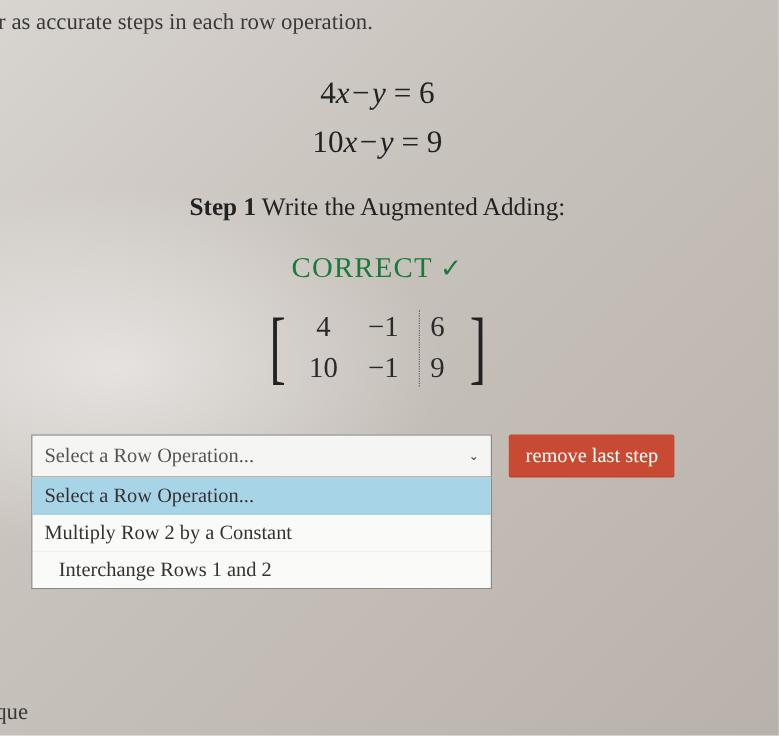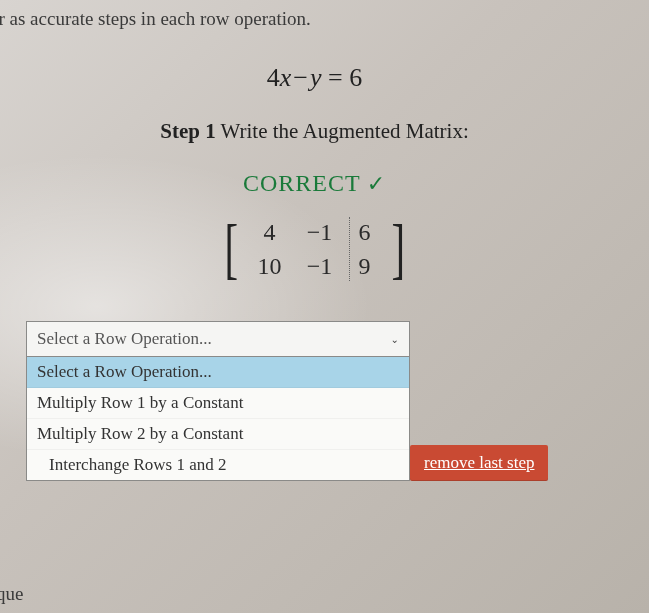--- a/index.html
+++ b/index.html
@@ -81,21 +81,22 @@
     .matrix-grid div { text-align: center; }
     .aug-line {
       position: absolute;
       left: 106px;
       top: 6px;
       bottom: 6px;
       border-left: 1.5px dotted #666;
     }
     .controls-row {
       display: flex;
-      align-items: flex-end;
+      align-items: flex-start;
+      gap: 14px;
       margin-left: 26px;
     }
     .select-box {
       width: 384px;
       position: relative;
     }
     .select-head {
       background: #f5f5f3;
       border: 1px solid #8a8a88;
       padding: 7px 10px;
@@ -132,46 +133,48 @@
       background: #c94a33;
       color: #fff;
       font-family: Georgia, serif;
       font-size: 17px;
       padding: 8px 14px;
       border: none;
       border-radius: 2px;
       cursor: pointer;
       white-space: nowrap;
       box-shadow: inset 0 -1px 0 rgba(0,0,0,0.15);
-      text-decoration: underline;
     }
     .left-label {
       position: absolute;
       left: -4px;
       bottom: 8px;
       font-size: 19px;
       color: #3a3a3a;
     }
   </style>
 </head>
 <body>
 <div class="page-bg"></div>
 
 <div class="content">
   <div class="top-text">er as accurate steps in each row operation.</div>
 
   <div class="equations">
     <div class="eq">
       4<span class="x">x</span><span class="minus">−</span><span class="y">y</span> = <span>6</span>
     </div>
+    <div class="eq">
+      10<span class="x">x</span><span class="minus">−</span><span class="y">y</span> = <span>9</span>
+    </div>
   </div>
 
   <div class="step-line">
     <b>Step 1</b>
-    <span>Write the Augmented Matrix:</span>
+    <span>Write the Augmented Adding:</span>
   </div>
 
   <div class="correct">
     <span>CORRECT</span><span class="check">✓</span>
   </div>
 
   <div class="matrix-wrap">
     <div class="bracket">[</div>
     <div class="matrix-grid">
       <div>4</div>
@@ -186,21 +189,20 @@
   </div>
 
   <div class="controls-row">
     <div class="select-box">
       <div class="select-head">
         <span>Select a Row Operation...</span>
         <span class="caret">⌄</span>
       </div>
       <div class="dropdown">
         <div class="opt hl">Select a Row Operation...</div>
-        <div class="opt">Multiply Row 1 by a Constant</div>
         <div class="opt">Multiply Row 2 by a Constant</div>
         <div class="opt">Interchange Rows 1 and 2</div>
       </div>
     </div>
     <button class="remove-btn">remove last step</button>
   </div>
 </div>
 
 <div class="left-label">que</div>
 

